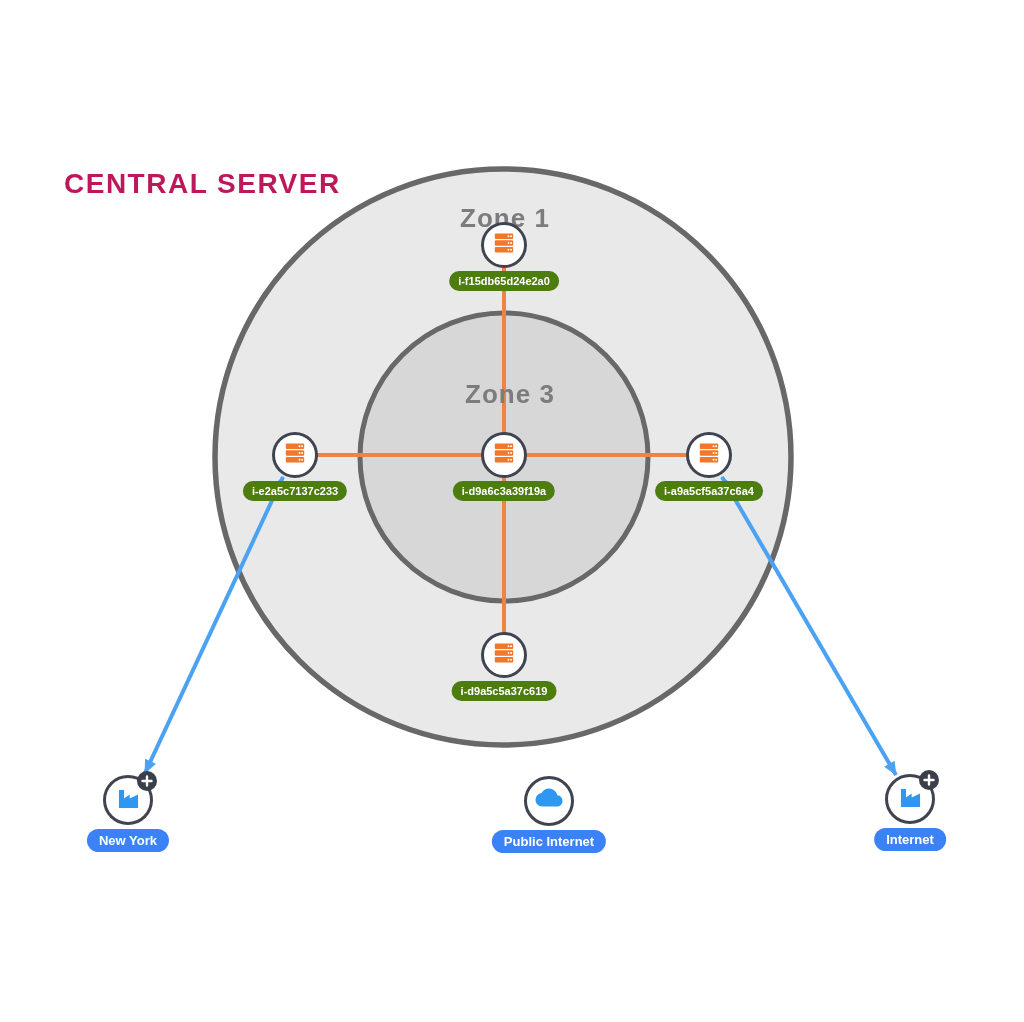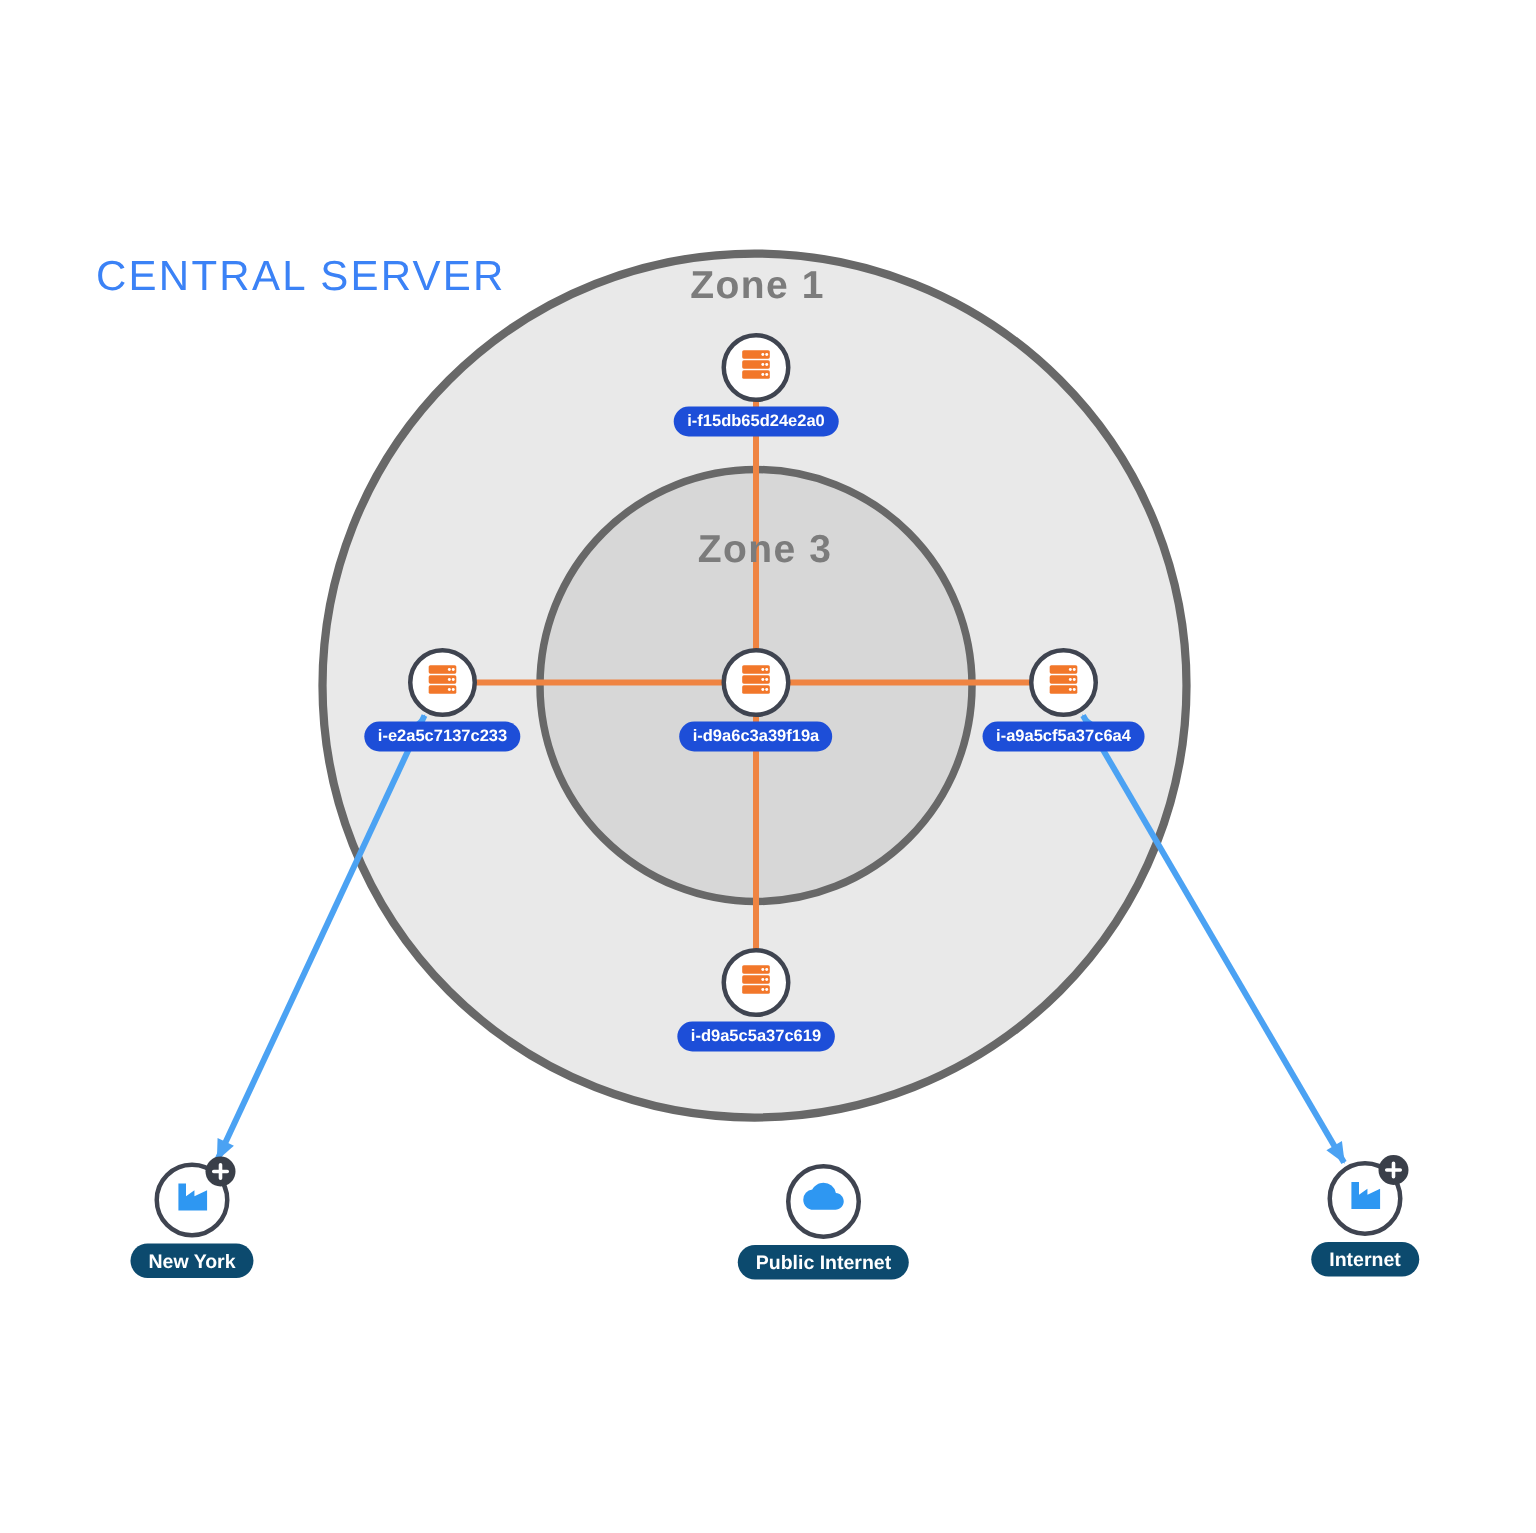--- a/index.html
+++ b/index.html
@@ -5,44 +5,44 @@
   html,body{margin:0;padding:0;}
   body{
     width:1024px;height:1022px;background:#ffffff;position:relative;overflow:hidden;
     font-family:"Liberation Sans", sans-serif;
   }
   .stage{position:absolute;inset:0;}
   svg.diagram{position:absolute;left:0;top:0;z-index:1;}
 
   .page-title{
     position:absolute;left:64px;top:168px;z-index:3;
-    font-size:28px;font-weight:normal;color:#3b82f6;letter-spacing:1.5px;
+    font-size:28px;font-weight:bold;color:#be185d;letter-spacing:1.5px;
   }
   .zone-label{
     position:absolute;transform:translate(-50%,-50%);z-index:2;
-    font-size:26px;font-weight:bold;color:#7c7c7c;letter-spacing:1px;white-space:nowrap;
+    font-size:26px;font-weight:bold;color:#7c7c7c;letter-spacing:1px;white-space:nowrap;margin-top:28px;
   }
   .zone-label.z1{left:505px;top:190px;}
   .zone-label.z2{left:510px;top:366px;}
 
   .node{position:absolute;width:0;height:0;z-index:4;}
   .node .circle{
     position:absolute;transform:translate(-50%,-50%);
     background:#ffffff;border:3px solid #3f4450;border-radius:50%;
     display:flex;align-items:center;justify-content:center;box-sizing:border-box;
   }
   .node .circle.server{width:46px;height:46px;}
   .node .circle.ext{width:50px;height:50px;}
   .pill{
     position:absolute;left:0;transform:translateX(-50%);
-    background:#1d4ed8;color:#ffffff;font-weight:bold;white-space:nowrap;
+    background:#4d7c0f;color:#ffffff;font-weight:bold;white-space:nowrap;
     border-radius:11px;text-align:center;
   }
   .pill.instance{top:26px;font-size:11px;padding:4px 9px;}
-  .pill.ext{top:29px;font-size:13px;padding:4px 12px;background:#0c4a6e;border-radius:13px;}
+  .pill.ext{top:29px;font-size:13px;padding:4px 12px;background:#3b82f6;border-radius:13px;}
   .badge{
     position:absolute;right:-7px;top:-7px;width:20px;height:20px;border-radius:50%;
     background:#3a3f49;display:flex;align-items:center;justify-content:center;
   }
 
   
   .n-top{left:504px;top:245px;}
   .n-left{left:295px;top:455px;}
   .n-center{left:504px;top:455px;}
   .n-right{left:709px;top:455px;}

